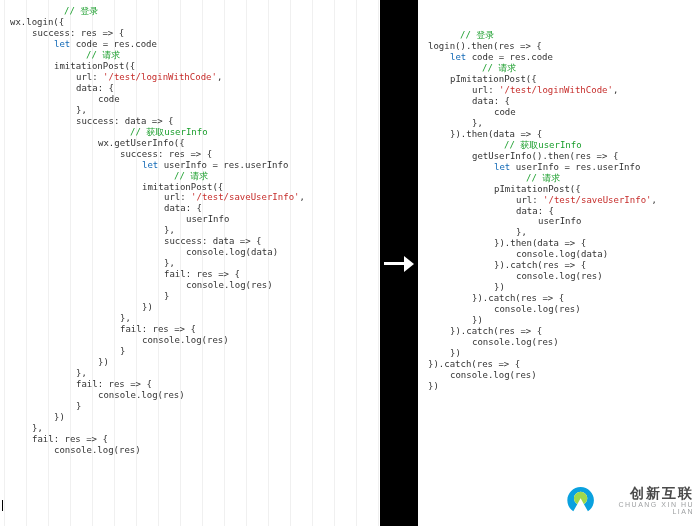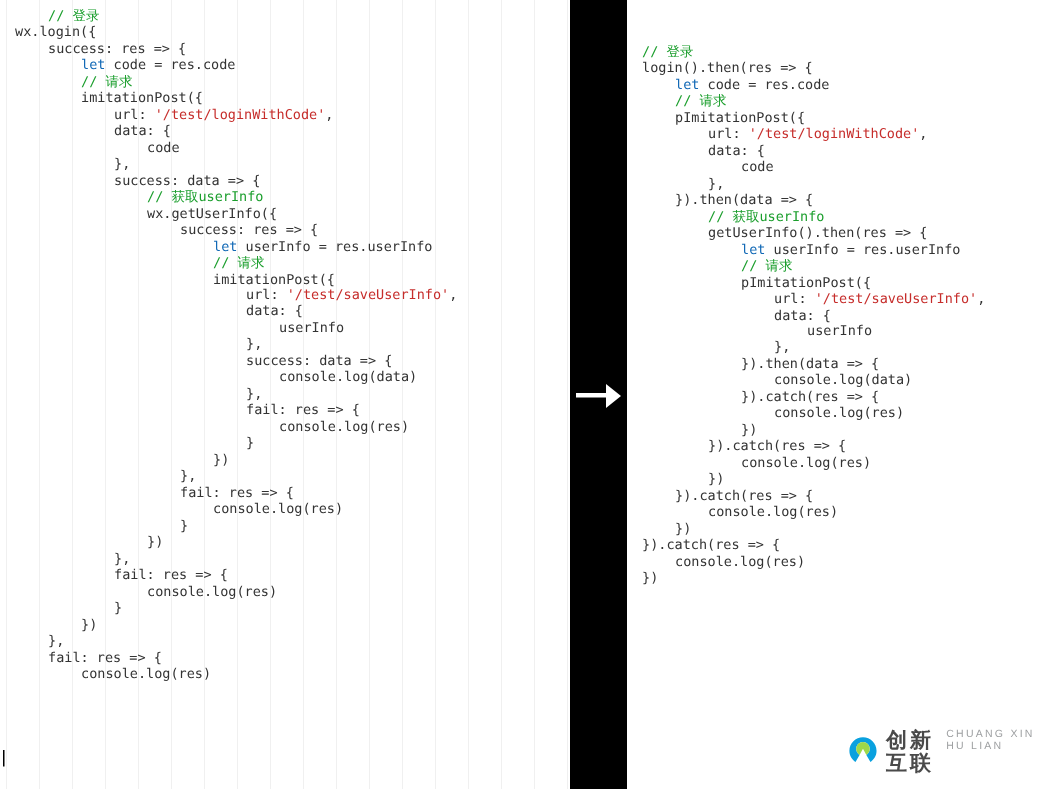--- a/index.html
+++ b/index.html
@@ -14,36 +14,36 @@
 
   .indent-guides { background-image:
       linear-gradient(to right, rgba(0,0,0,0.06) 1px, transparent 1px);
     background-size: 22px 100%;
     background-position: 4px 0;
   }
 
   pre.code { white-space: pre; font-family: inherit; }
   pre.code .line { display: block; padding-left: 4px; }
 
-  .c-comment  { color: #1a9e2c; }     
+  .c-comment  { color: #1a9e2c; margin-left: 32px; }     
   .c-keyword  { color: #1269b6; }     
   .c-string   { color: #c62d2b; }     
   .c-ident    { color: #333; }
   .c-punc     { color: #333; }
 
   .caret { position: absolute; left: 2px; width: 1px; background: #000; }
   .caret.c1 { top: 500px; height: 11px; }
 
   .arrow { position: absolute; left: 384px; top: 252px; width: 30px; height: 24px; color: #fff; }
   .arrow .shaft { position: absolute; left: 0; top: 10px; width: 22px; height: 3px; background: #fff; }
   .arrow .head  { position: absolute; left: 20px; top: 4px; width: 0; height: 0; border-top: 8px solid transparent; border-bottom: 8px solid transparent; border-left: 10px solid #fff; }
 
   .watermark { position: absolute; right: 6px; bottom: 4px; width: 130px; height: 42px; display: flex; align-items: center; gap: 4px; }
   .watermark .logo { width: 36px; height: 36px; display: block; }
-  .watermark .txt  { display: flex; line-height: 1.05; }
+  .watermark .txt  { display: flex; flex-direction: column; line-height: 1.05; text-align: right; }
   .watermark .cn   { font-family: -apple-system, "PingFang SC", sans-serif; font-size: 14px; font-weight: 600; color: #4a4a4a; letter-spacing: 2px; }
   .watermark .en   { font-family: Arial, sans-serif; font-size: 7px; letter-spacing: 1.5px; color: #9ea0a2; }
 </style>
 </head>
 <body>
 
 <div class="header">简化后</div>
 
 <div class="panel left indent-guides">
   <pre class="code" id="left-code"><span class="line" style="padding-left: 26px;"><span class="c-comment">// 登录</span></span><span class="line" style="padding-left: 4px;"><span class="c-ident">wx.login({</span></span><span class="line" style="padding-left: 26px;"><span class="c-ident">success: res =&gt; {</span></span><span class="line" style="padding-left: 48px;"><span class="c-keyword">let</span><span class="c-ident"> code = res.code</span></span><span class="line" style="padding-left: 48px;"><span class="c-comment">// 请求</span></span><span class="line" style="padding-left: 48px;"><span class="c-ident">imitationPost({</span></span><span class="line" style="padding-left: 70px;"><span class="c-ident">url: </span><span class="c-string">'/test/loginWithCode'</span><span class="c-punc">,</span></span><span class="line" style="padding-left: 70px;"><span class="c-ident">data: {</span></span><span class="line" style="padding-left: 92px;"><span class="c-ident">code</span></span><span class="line" style="padding-left: 70px;"><span class="c-ident">},</span></span><span class="line" style="padding-left: 70px;"><span class="c-ident">success: data =&gt; {</span></span><span class="line" style="padding-left: 92px;"><span class="c-comment">// 获取userInfo</span></span><span class="line" style="padding-left: 92px;"><span class="c-ident">wx.getUserInfo({</span></span><span class="line" style="padding-left: 114px;"><span class="c-ident">success: res =&gt; {</span></span><span class="line" style="padding-left: 136px;"><span class="c-keyword">let</span><span class="c-ident"> userInfo = res.userInfo</span></span><span class="line" style="padding-left: 136px;"><span class="c-comment">// 请求</span></span><span class="line" style="padding-left: 136px;"><span class="c-ident">imitationPost({</span></span><span class="line" style="padding-left: 158px;"><span class="c-ident">url: </span><span class="c-string">'/test/saveUserInfo'</span><span class="c-punc">,</span></span><span class="line" style="padding-left: 158px;"><span class="c-ident">data: {</span></span><span class="line" style="padding-left: 180px;"><span class="c-ident">userInfo</span></span><span class="line" style="padding-left: 158px;"><span class="c-ident">},</span></span><span class="line" style="padding-left: 158px;"><span class="c-ident">success: data =&gt; {</span></span><span class="line" style="padding-left: 180px;"><span class="c-ident">console.log(data)</span></span><span class="line" style="padding-left: 158px;"><span class="c-ident">},</span></span><span class="line" style="padding-left: 158px;"><span class="c-ident">fail: res =&gt; {</span></span><span class="line" style="padding-left: 180px;"><span class="c-ident">console.log(res)</span></span><span class="line" style="padding-left: 158px;"><span class="c-ident">}</span></span><span class="line" style="padding-left: 136px;"><span class="c-ident">})</span></span><span class="line" style="padding-left: 114px;"><span class="c-ident">},</span></span><span class="line" style="padding-left: 114px;"><span class="c-ident">fail: res =&gt; {</span></span><span class="line" style="padding-left: 136px;"><span class="c-ident">console.log(res)</span></span><span class="line" style="padding-left: 114px;"><span class="c-ident">}</span></span><span class="line" style="padding-left: 92px;"><span class="c-ident">})</span></span><span class="line" style="padding-left: 70px;"><span class="c-ident">},</span></span><span class="line" style="padding-left: 70px;"><span class="c-ident">fail: res =&gt; {</span></span><span class="line" style="padding-left: 92px;"><span class="c-ident">console.log(res)</span></span><span class="line" style="padding-left: 70px;"><span class="c-ident">}</span></span><span class="line" style="padding-left: 48px;"><span class="c-ident">})</span></span><span class="line" style="padding-left: 26px;"><span class="c-ident">},</span></span><span class="line" style="padding-left: 26px;"><span class="c-ident">fail: res =&gt; {</span></span><span class="line" style="padding-left: 48px;"><span class="c-ident">console.log(res)</span></span></pre>

